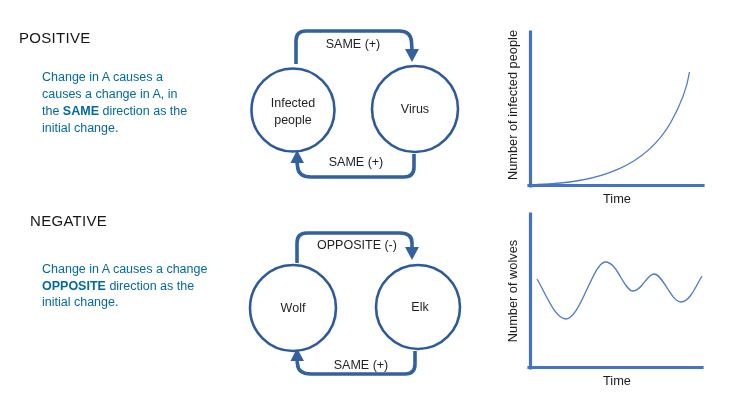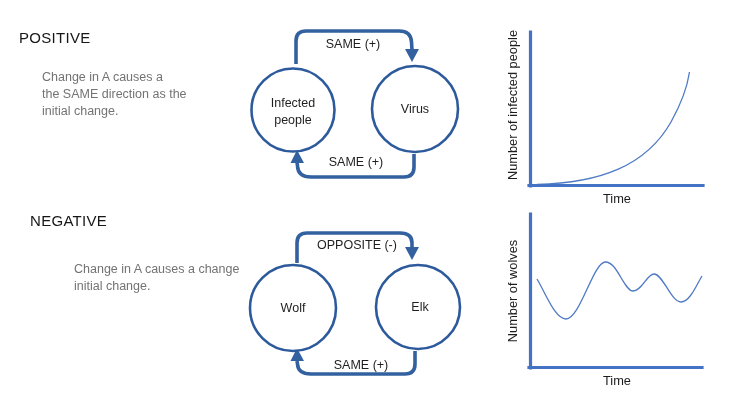--- a/index.html
+++ b/index.html
@@ -5,24 +5,24 @@
   html,body{margin:0;padding:0;background:#ffffff;}
   .canvas{
     position:relative;width:744px;height:419px;background:#ffffff;overflow:hidden;
     font-family:"Liberation Sans",sans-serif;color:#1f1f1f;
   }
   .sec-heading{
     position:absolute;font-size:15px;letter-spacing:.3px;color:#161616;text-align:center;
   }
   #positive-heading{left:19px;top:29px;}
   #negative-heading{left:30px;top:212px;}
-  .desc{position:absolute;font-size:12.5px;color:#737373;}
+  .desc{position:absolute;font-size:12.5px;color:#0369a1;}
   #positive-desc{left:42px;top:69px;line-height:17px;width:190px;}
-  #negative-desc{left:42px;top:261px;line-height:16.5px;width:195px;margin-left:32px;}
-  .desc .b{font-weight:400;}
+  #negative-desc{left:42px;top:261px;line-height:16.5px;width:195px;}
+  .desc .b{font-weight:700;}
   svg{position:absolute;overflow:visible;}
   #loop1{left:245px;top:20px;}
   #loop2{left:245px;top:222px;}
   #graph1{left:495px;top:15px;}
   #graph2{left:495px;top:208px;}
   .node{fill:#ffffff;stroke:#2d5a9c;stroke-width:2.6px;}
   .loop-arrow{fill:none;stroke:#33619f;stroke-width:3.6px;stroke-linejoin:round;}
   .loop-head{fill:#33619f;stroke:none;}
   .node-label,.arrow-label{font-family:"Liberation Sans",sans-serif;font-size:12.5px;fill:#1f1f1f;}
   .axis{stroke:#4472c4;stroke-width:3.2px;fill:none;stroke-linecap:square;}
@@ -31,28 +31,30 @@
 </style>
 </head>
 <body>
 
 <div class="canvas">
 
   <div class="sec-heading" id="positive-heading">POSITIVE</div>
 
   <div class="desc" id="positive-desc">
     <div>Change in A causes a</div>
+    <div>causes a change in A, in</div>
     <div><span>the </span><span class="b">SAME</span><span> direction as the</span></div>
     <div>initial change.</div>
   </div>
 
   <div class="sec-heading" id="negative-heading">NEGATIVE</div>
 
   <div class="desc" id="negative-desc">
     <div>Change in A causes a change</div>
+    <div><span class="b">OPPOSITE</span><span> direction as the</span></div>
     <div>initial change.</div>
   </div>
 
   <svg id="loop1" width="235" height="182" viewBox="245 20 235 182">
 
     <path class="loop-arrow" d="M296,64 L296,41 Q296,31 306,31 L399,31 Q411,31 411.5,42 L412,50"></path>
     <polygon class="loop-head" points="405,49 419,49 412,62"></polygon>
 
     <path class="loop-arrow" d="M414,154 L414,167 Q414,177 404,177 L311,177 Q298,177 297.5,166 L297,162"></path>
     <polygon class="loop-head" points="290.5,163 304,163 297,150"></polygon>

